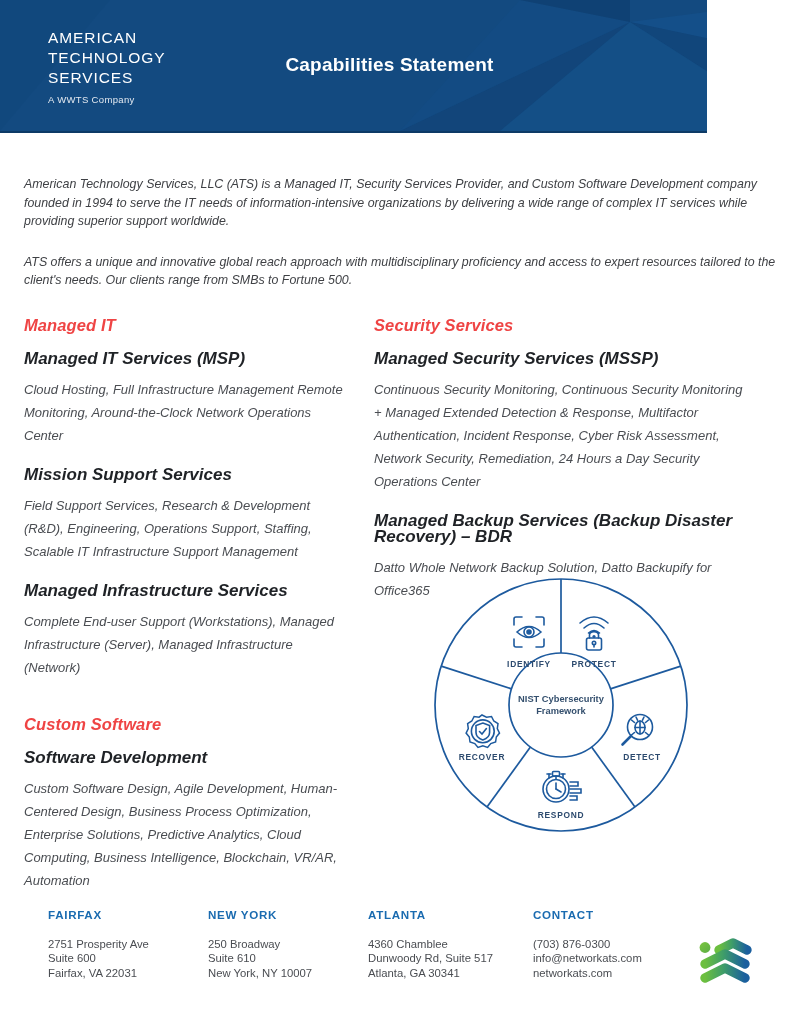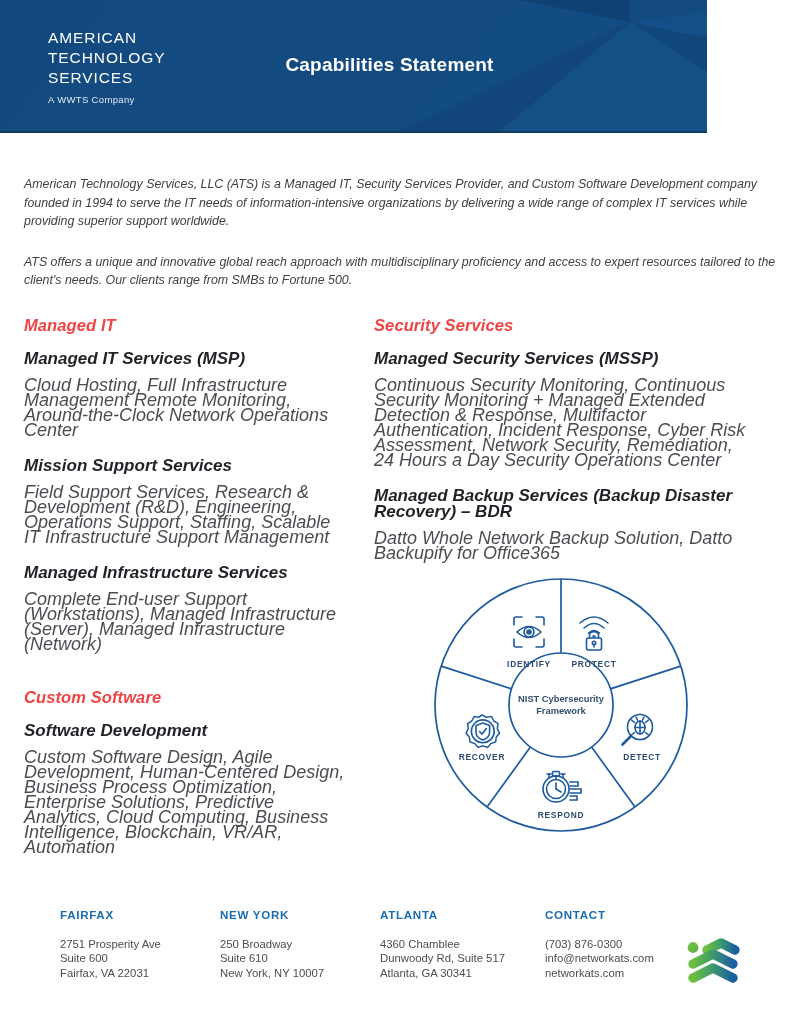--- a/index.html
+++ b/index.html
@@ -100,22 +100,22 @@
     letter-spacing: 0.1px;
   }
   .sub-head {
     color: #1f2226;
     font-size: 17px;
     font-weight: bold;
     margin: 0 0 11px 0;
     line-height: 16px;
   }
   .body-text {
-    font-size: 18px;
-    line-height: 15px;
+    font-size: 13px;
+    line-height: 23px;
     color: #4a4d52;
     margin: 0 0 20px 0;
   }
   .body-text.last { margin-bottom: 0; }
   .block { margin-bottom: 0; }
   .sec-title.second { margin-top: 36px; }
 
   
   .wheel-wrap {
     position: absolute;
@@ -124,21 +124,21 @@
     width: 258px;
     height: 270px;
   }
 
   
   .footer {
     position: absolute;
     left: 0;
     top: 908px;
     width: 800px;
-    padding: 0 60px;
+    padding: 0 48px;
     box-sizing: border-box;
   }
   .footer-inner { display: flex; position: relative; }
   .foot-col { flex: none; }
   .foot-col.c0 { width: 160px; }
   .foot-col.c1 { width: 160px; }
   .foot-col.c2 { width: 165px; }
   .foot-col.c3 { width: 170px; }
   .foot-city {
     color: #1a6bb0;

